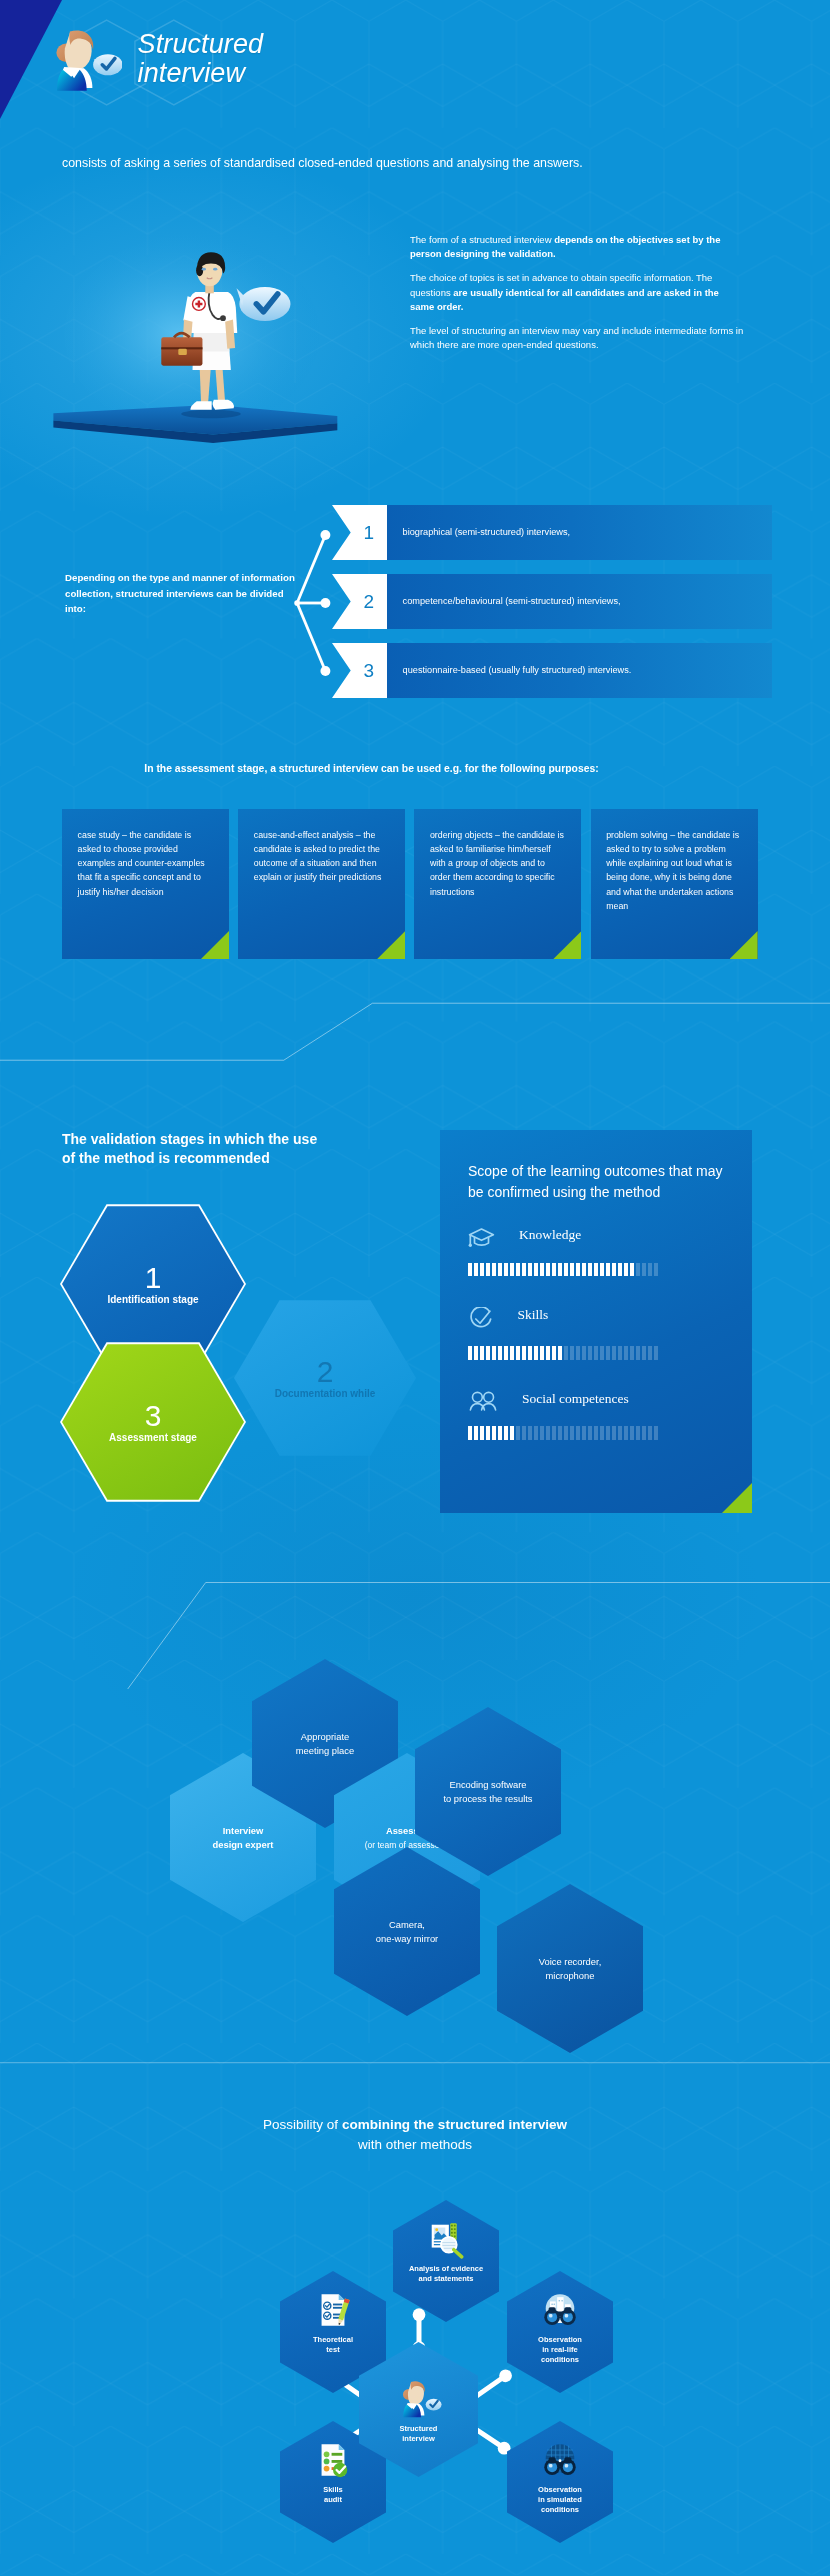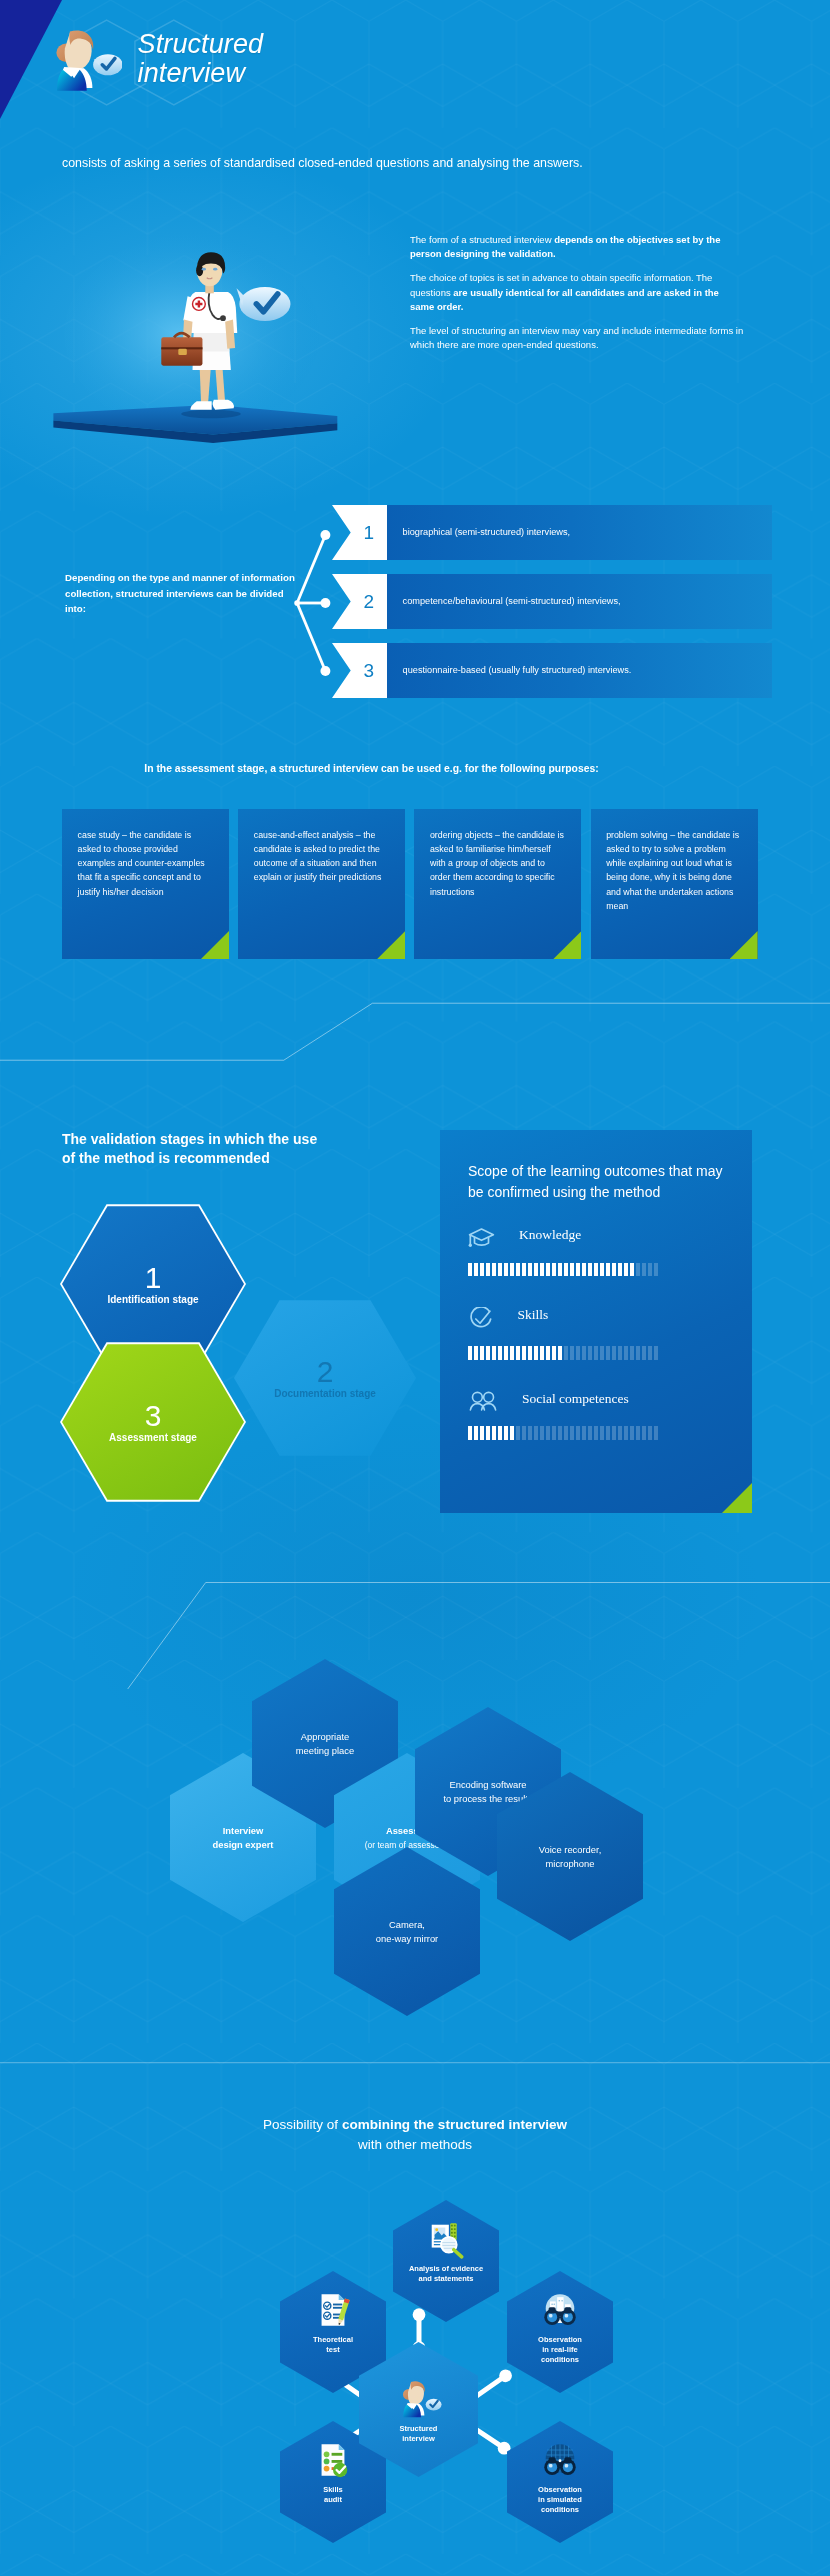--- a/index.html
+++ b/index.html
@@ -353,21 +353,21 @@
   <svg class="divider" style="top:979px;" viewBox="0 0 1170 160" preserveAspectRatio="none">
     <path d="M0 114 L400 114 L525 34 L1170 34" fill="none" stroke="rgba(255,255,255,.45)" stroke-width="1.4"></path>
   </svg>
 
   <div class="vs-title">
     The validation stages in which the use<br>of the method is recommended
   </div>
 
   <div class="hexstage" style="left:234px;top:1297px;background:linear-gradient(150deg,#27a4e6 0%,#0d93d8 100%);color:rgba(8,70,120,.42);">
     <div class="num">2</div>
-    <div class="lbl">Documentation stage</div>
+    <div class="lbl">Documentation while</div>
   </div>
 
   <div class="hex-outline" style="left:60px;top:1201px;"></div>
   <div class="hexstage" style="left:62px;top:1203px;background:linear-gradient(150deg,#1378c8 0%,#0a5db0 100%);">
     <div class="num">1</div>
     <div class="lbl">Identification stage</div>
   </div>
 
   <div class="hex-outline" style="left:60px;top:1339px;"></div>
   <div class="hexstage" style="left:62px;top:1341px;background:linear-gradient(150deg,#a2d819 0%,#78bc10 100%);">
@@ -541,21 +541,21 @@
   </div>
 
   <div class="rhex" style="left:334px;top:1847px;background:linear-gradient(150deg,#0f6fc0 0%,#0a55a6 100%);">
     <span>Camera,<br>one-way mirror</span>
   </div>
 
   <div class="rhex" style="left:415px;top:1707px;background:linear-gradient(150deg,#1279c8 0%,#0a5aac 100%);">
     <span>Encoding software<br>to process the results</span>
   </div>
 
-  <div class="rhex" style="left:497px;top:1772px;background:linear-gradient(150deg,#1070be 0%,#0a529f 100%);">
+  <div class="rhex" style="left:497px;top:1884px;background:linear-gradient(150deg,#1070be 0%,#0a529f 100%);">
     <span>Voice recorder,<br>microphone</span>
   </div>
 
   <svg class="divider" style="top:2037px;height:50px;" viewBox="0 0 1170 70" preserveAspectRatio="none">
     <path d="M0 36 L1170 36" fill="none" stroke="rgba(255,255,255,.35)" stroke-width="1.4"></path>
   </svg>
 
   <div class="cm-title">
     Possibility of <b>combining the structured interview</b><br>with other methods
   </div>

